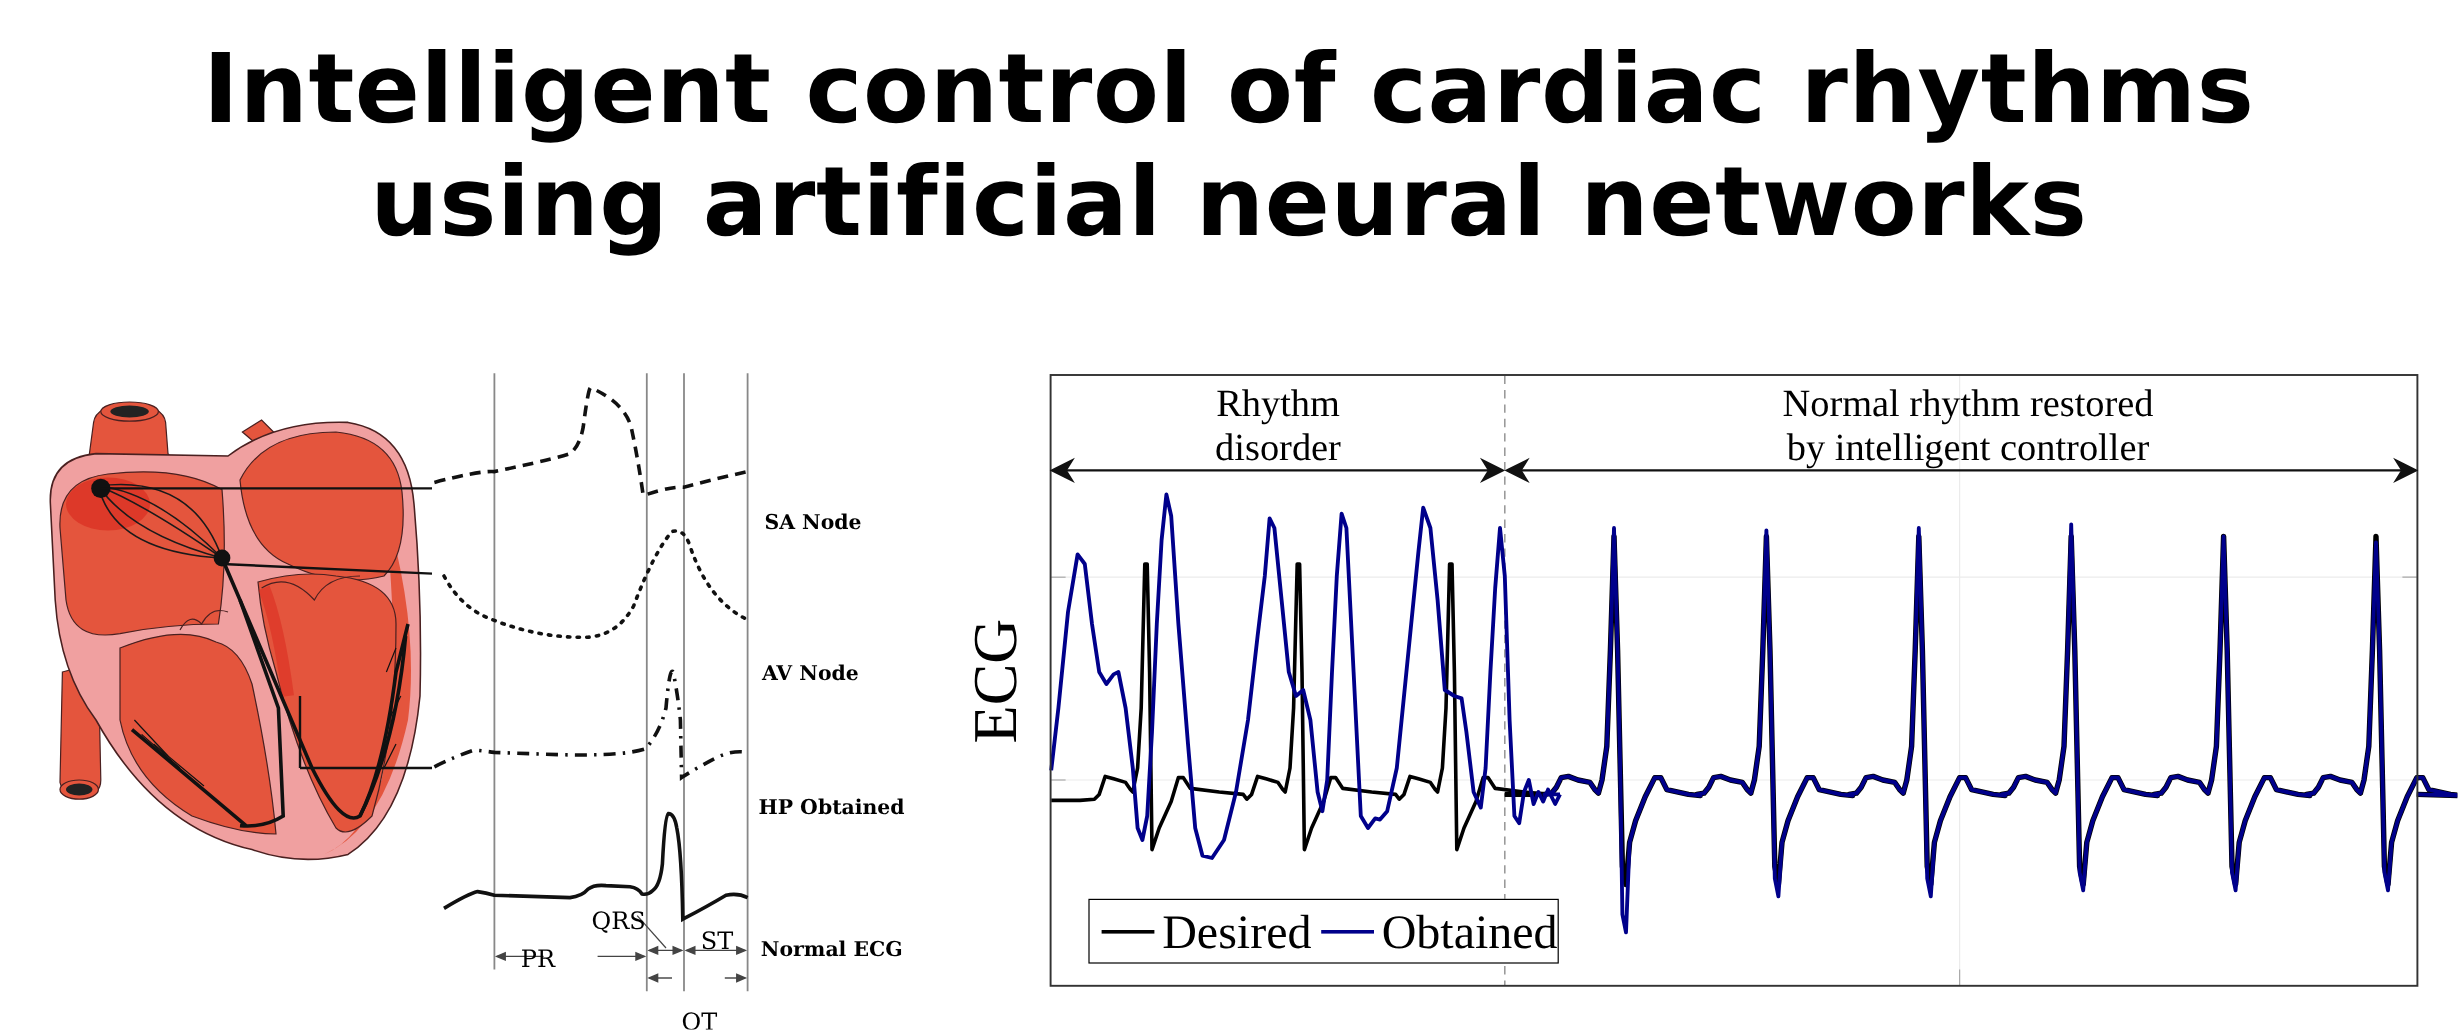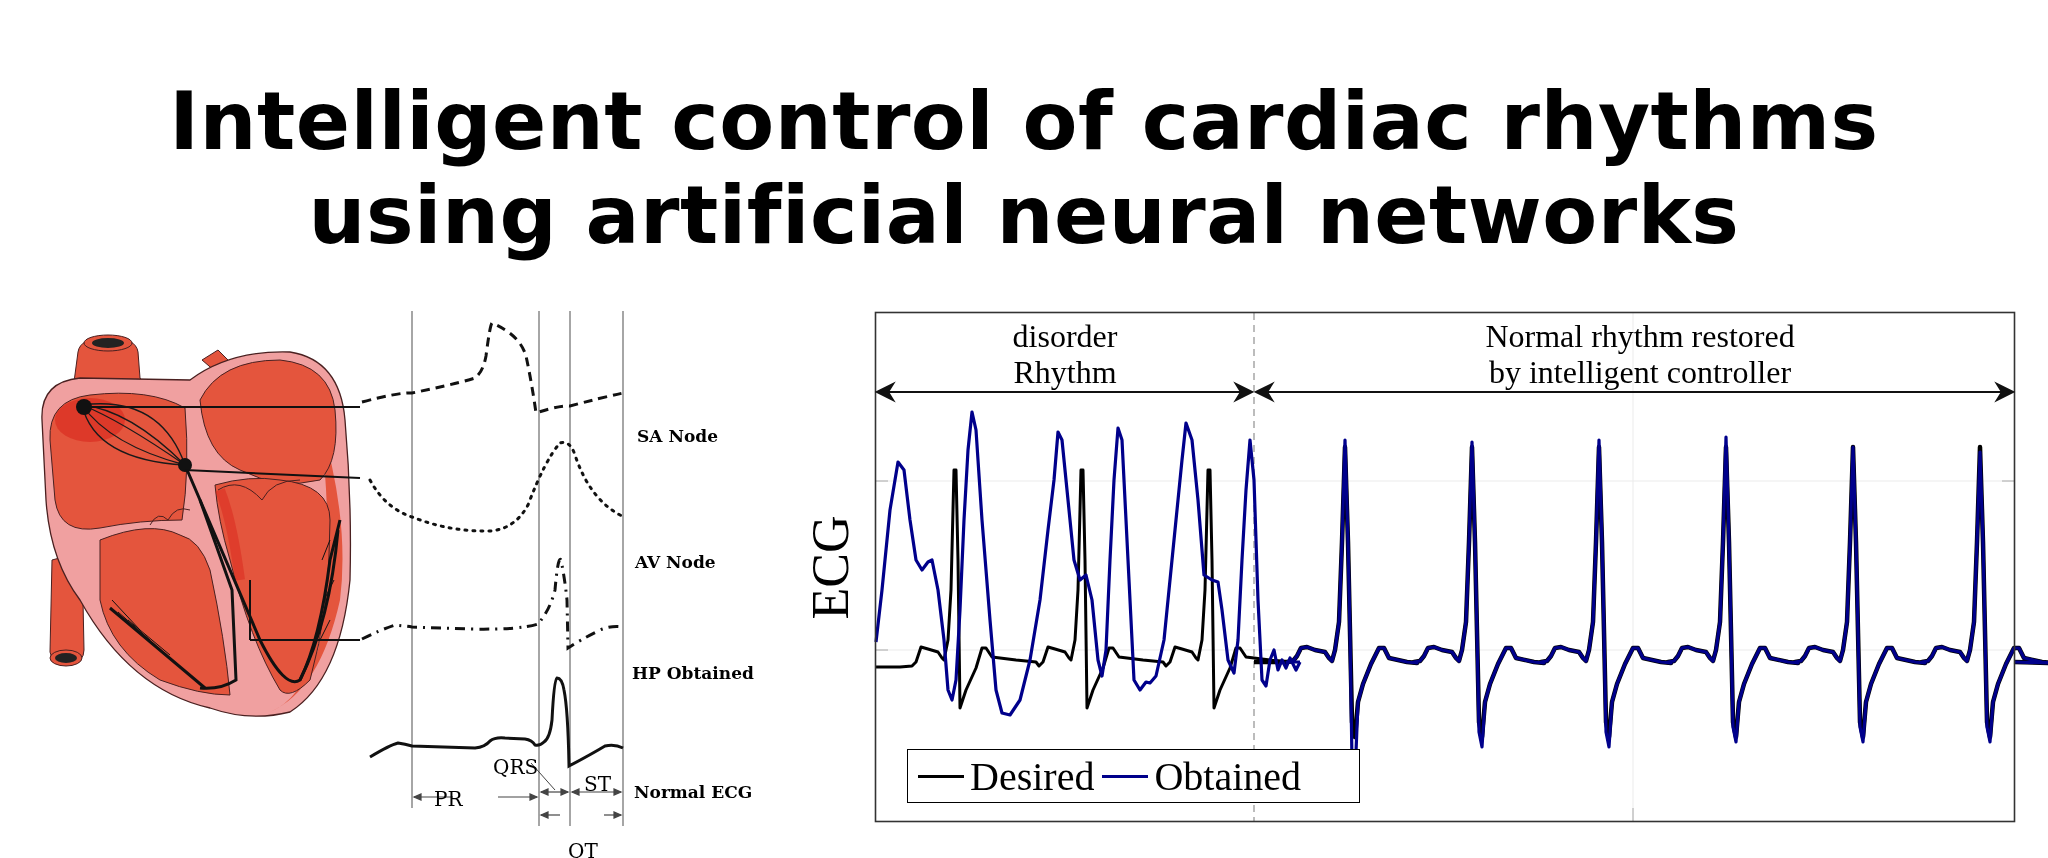--- a/index.html
+++ b/index.html
@@ -1,24 +1,24 @@
 <!DOCTYPE html>
 <html><head>
 <meta charset="utf-8">
 <style>
   html,body{margin:0;padding:0;background:#ffffff;}
   body{width:2048px;height:858px;position:relative;overflow:hidden;font-family:"DejaVu Sans",sans-serif;}
-  .title{position:absolute;left:0;top:28px;width:2048px;text-align:center;font-family:"DejaVu Sans",sans-serif;font-weight:bold;font-size:80px;line-height:94px;color:#000;letter-spacing:0.5px;margin-top:47px;}
+  .title{position:absolute;left:0;top:28px;width:2048px;text-align:center;font-family:"DejaVu Sans",sans-serif;font-weight:bold;font-size:80px;line-height:94px;color:#000;letter-spacing:0.5px;}
   .title span{display:block;}
   svg{position:absolute;left:0;top:0;}
   .lab{position:absolute;font-family:"DejaVu Serif","Liberation Serif",serif;font-weight:bold;font-size:17px;color:#000;white-space:nowrap;margin-top:43px;}
   .small{position:absolute;font-family:"DejaVu Serif","Liberation Serif",serif;font-size:20px;color:#000;white-space:nowrap;}
   .phase{position:absolute;font-family:"Liberation Serif","DejaVu Serif",serif;font-size:32px;line-height:36px;color:#000;text-align:center;white-space:nowrap;}
   .ylabel{position:absolute;font-family:"Liberation Serif","DejaVu Serif",serif;font-size:52px;color:#000;transform:rotate(-90deg);transform-origin:center center;white-space:nowrap;}
-  .legend{position:absolute;left:907px;top:749px;width:453px;height:54px;border:1.5px solid #000;background:#fff;display:flex;align-items:center;font-family:"Liberation Serif","DejaVu Serif",serif;font-size:40px;color:#000;box-sizing:border-box;}
+  .legend{position:absolute;left:907px;top:749px;width:392px;height:54px;border:1.5px solid #000;background:#fff;display:flex;align-items:center;font-family:"Liberation Serif","DejaVu Serif",serif;font-size:40px;color:#000;box-sizing:border-box;}
   .legend .sw{display:inline-block;width:46px;height:3px;margin:0 6px 0 10px;}
 </style>
 </head>
 <body>
 
 <div class="title">
   <span>Intelligent control of cardiac rhythms</span>
   <span>using artificial neural networks</span>
 </div>
 
@@ -153,22 +153,22 @@
     <line x1="878" y1="392" x2="1251" y2="392"></line>
     <path d="M877,392 L893,384 L888,392 L893,400 Z"></path>
     <path d="M1252,392 L1236,384 L1241,392 L1236,400 Z"></path>
     <line x1="1257" y1="392" x2="2012" y2="392"></line>
     <path d="M1256,392 L1272,384 L1267,392 L1272,400 Z"></path>
     <path d="M2013,392 L1997,384 L2002,392 L1997,400 Z"></path>
   </g>
 </svg>
 
 <div class="phase" style="left:965px;top:318px;width:200px;">
+  <div>Rhythm</div>
   <div>disorder</div>
-  <div>Rhythm</div>
 </div>
 <div class="phase" style="left:1380px;top:318px;width:520px;">
   <div>Normal rhythm restored</div>
   <div>by intelligent controller</div>
 </div>
 
 <div class="ylabel" style="left:780px;top:540px;width:100px;text-align:center;">ECG</div>
 
 <div class="legend">
   <span class="sw" style="background:#000;"></span>

